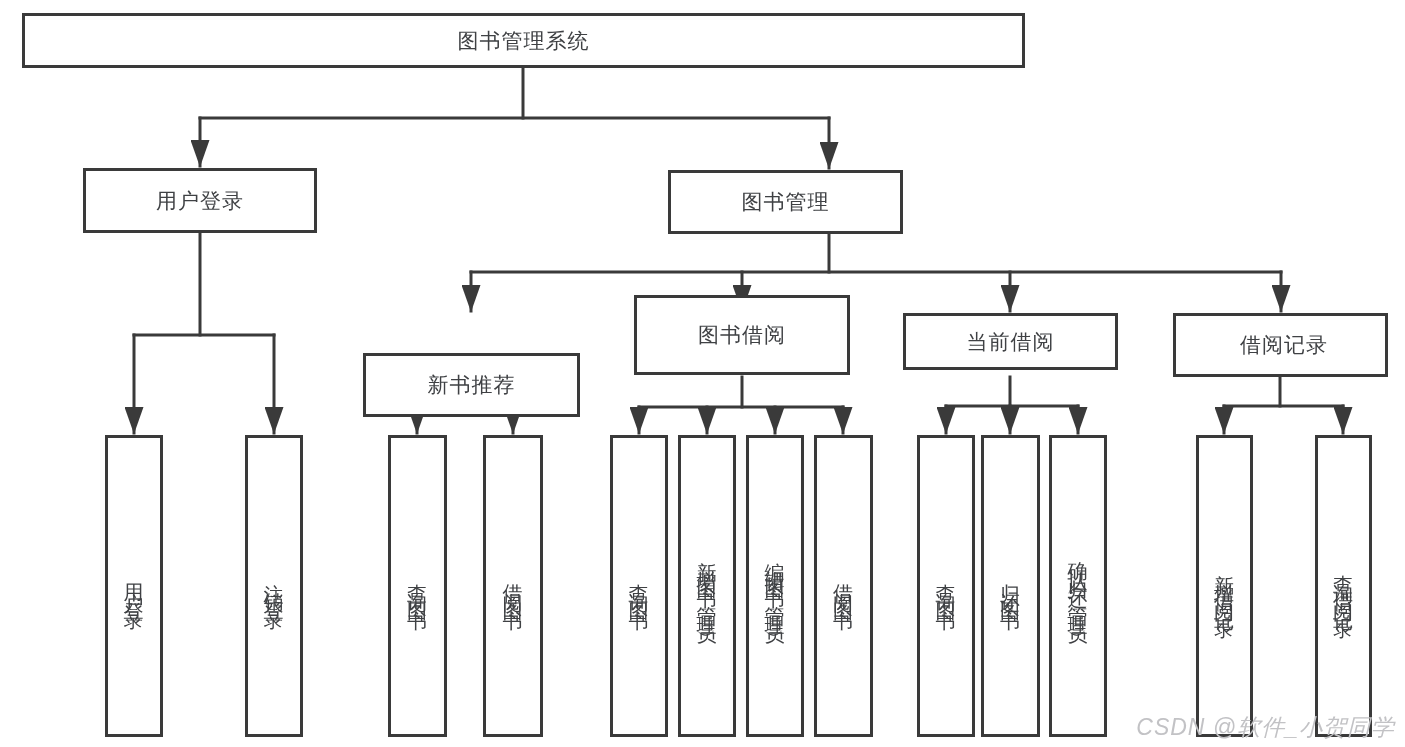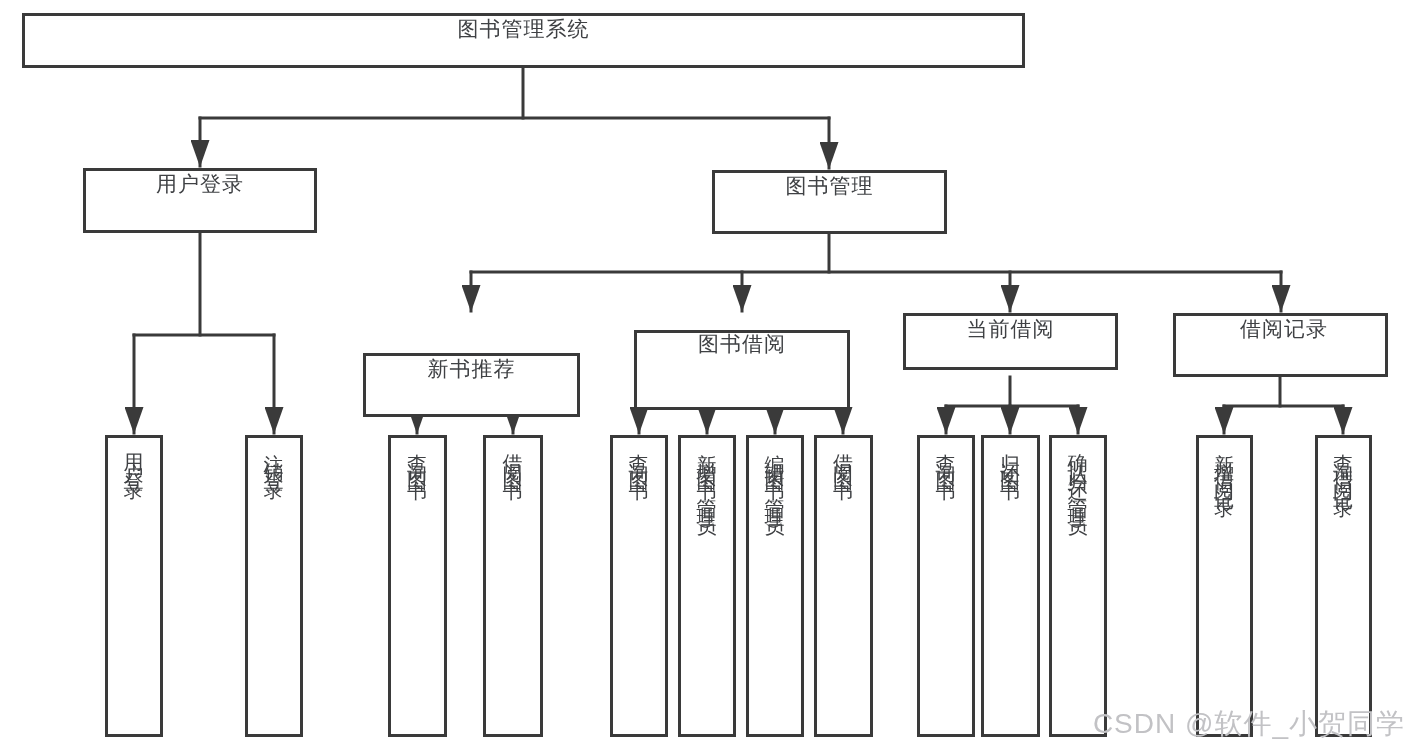--- a/index.html
+++ b/index.html
@@ -19,42 +19,43 @@
   }
   .canvas{position:relative;width:1405px;height:747px;background:var(--background,#fff);}
   svg.connectors{position:absolute;left:0;top:0;width:1405px;height:747px;pointer-events:none;}
   .connectors path.wire{stroke:var(--line,#3a3a3a);stroke-width:3;fill:none;stroke-linecap:square;}
   .connectors .arrowhead{fill:var(--line,#3a3a3a);stroke:none;}
   .node{
     position:absolute;
     background:var(--box-fill,#fff);
     border:3px solid var(--line,#3a3a3a);
     color:var(--text,#3f4144);
-    display:flex;align-items:flex-start;justify-content:center;
+    display:flex;align-items:center;justify-content:center;
   }
   .node .lbl{
     font-size:21px;
     letter-spacing:1px;
     white-space:nowrap;
     line-height:1.2;
   }
   .node.v .lbl{
     writing-mode:vertical-rl;
     text-orientation:mixed;
     font-size:20px;
     letter-spacing:9px;
     line-height:1;
   }
   .watermark{
     position:absolute;
-    right:0;bottom:4px;
-    font-size:28px;
+    right:10px;bottom:4px;
+    font-size:23px;
     letter-spacing:1px;
     color:var(--watermark,#c2c2c5);
     white-space:nowrap;
+    font-style:italic;
   }
 </style>
 </head>
 <body>
 
 <div class="canvas">
 
   <svg class="connectors" viewBox="0 0 1405 747" xmlns="http://www.w3.org/2000/svg">
     <defs>
       <marker id="arrow" markerUnits="userSpaceOnUse" markerWidth="19" markerHeight="27" viewBox="0 0 19 27" refX="9.5" refY="26" orient="0">
@@ -117,28 +118,28 @@
     </g>
   </svg>
 
   <div class="node" style="left:22px;top:13px;width:1003px;height:55px;">
     <span class="lbl">图书管理系统</span>
   </div>
 
   <div class="node" style="left:83px;top:168px;width:234px;height:65px;">
     <span class="lbl">用户登录</span>
   </div>
-  <div class="node" style="left:712px;top:170px;width:235px;height:64px;">
+  <div class="node" style="left:668px;top:170px;width:235px;height:64px;">
     <span class="lbl">图书管理</span>
   </div>
 
   <div class="node" style="left:363px;top:313px;width:217px;height:64px;margin-top:40px;">
     <span class="lbl">新书推荐</span>
   </div>
-  <div class="node" style="left:634px;top:330px;width:216px;height:80px;font-family:Liberation Mono, monospace;">
+  <div class="node" style="left:634px;top:295px;width:216px;height:80px;">
     <span class="lbl">图书借阅</span>
   </div>
   <div class="node" style="left:903px;top:313px;width:215px;height:57px;">
     <span class="lbl">当前借阅</span>
   </div>
   <div class="node" style="left:1173px;top:313px;width:215px;height:64px;padding-left:7px;">
     <span class="lbl">借阅记录</span>
   </div>
 
   <div class="node v" style="left:105px;top:435px;width:58px;height:302px;">

